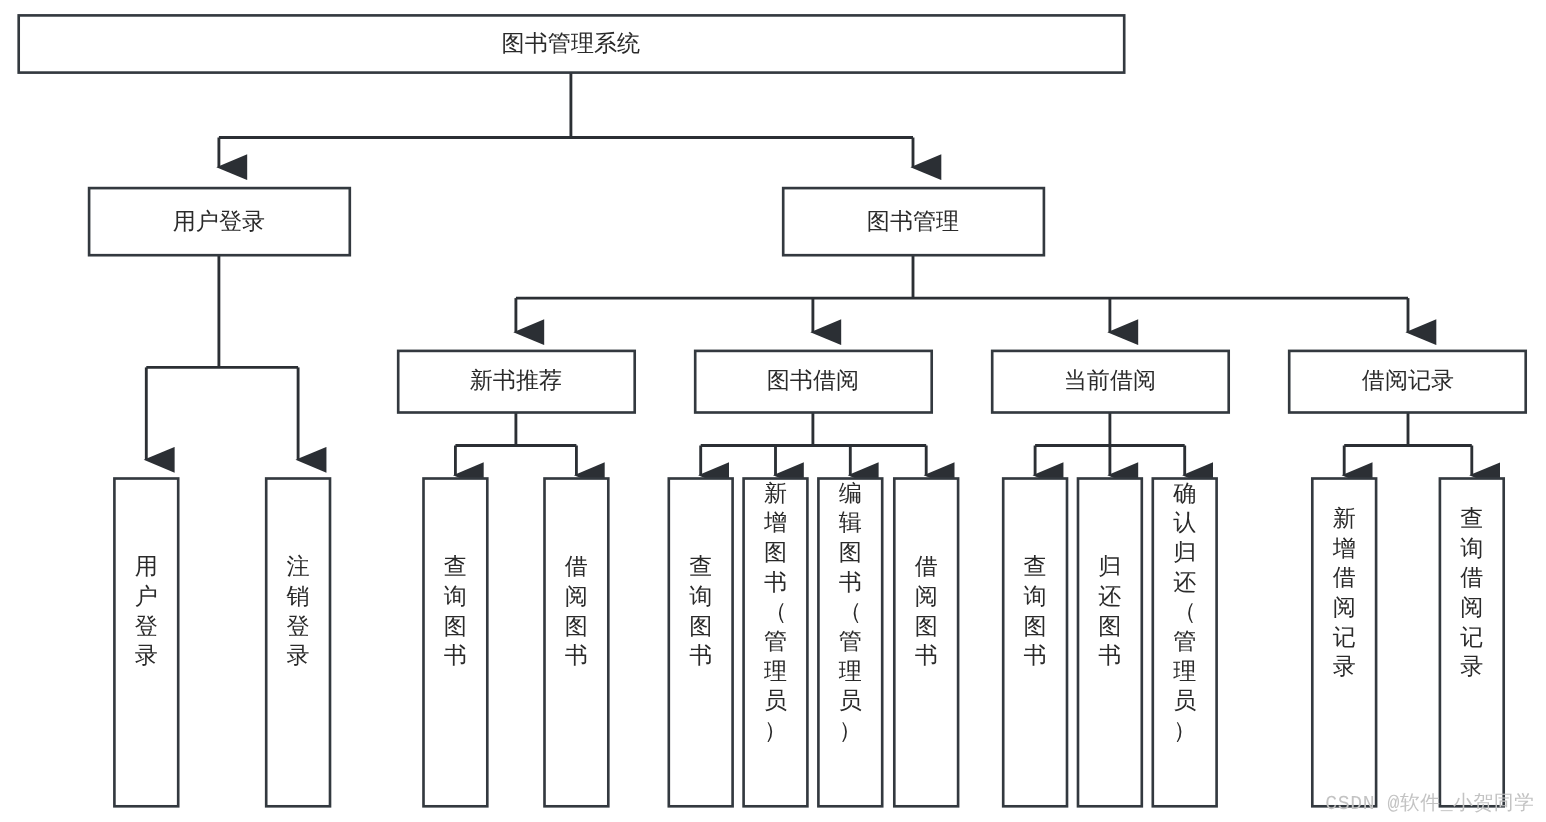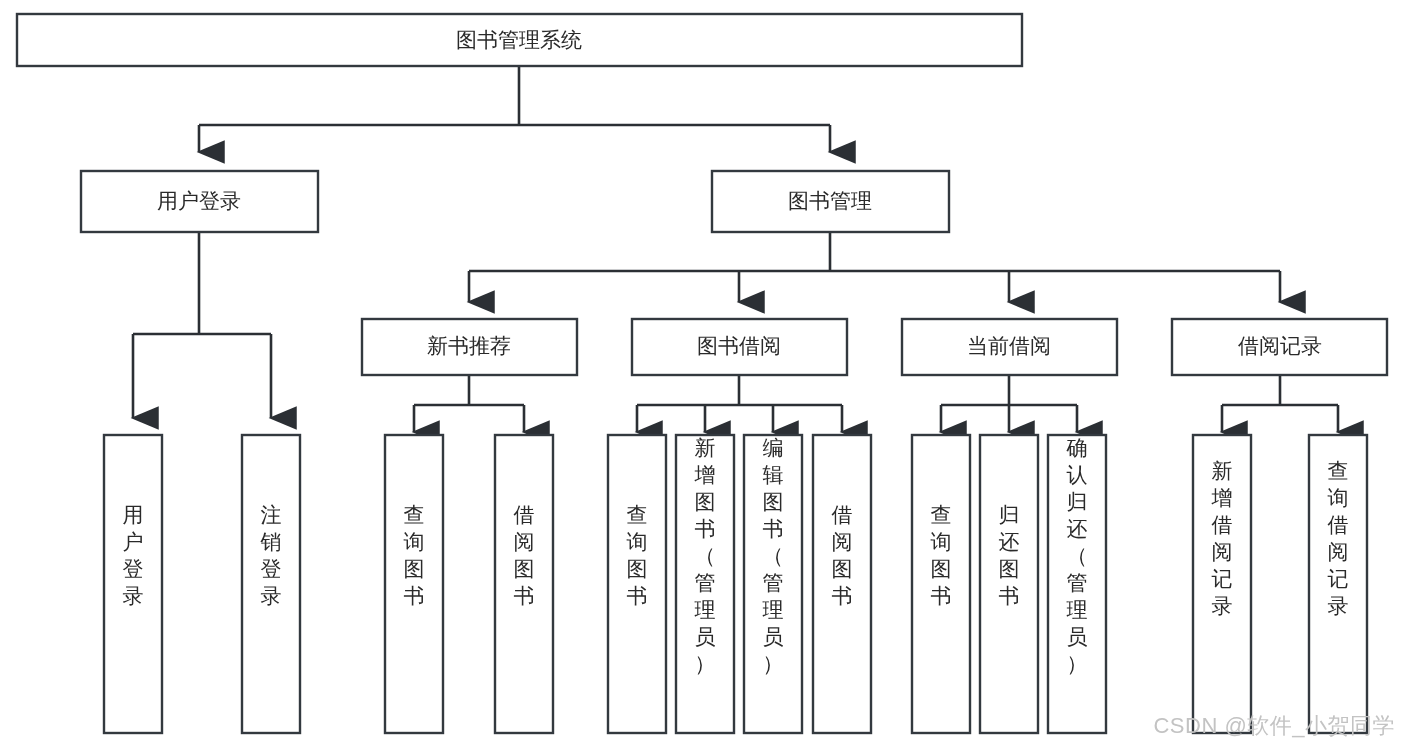--- a/index.html
+++ b/index.html
@@ -52,22 +52,22 @@
   .node-label-v {
     font-family: "DejaVu Sans", "Liberation Sans", sans-serif;
     font-size: 21px;
     fill: #2a2a2a;
     text-anchor: middle;
   }
   .watermark-text {
     position: absolute;
     right: 6px;
     bottom: 6px;
-    font-family: Liberation Sans, sans-serif;
-    font-size: 22px;
+    font-family: Liberation Mono, monospace;
+    font-size: 18px;
     color: #c3c3c3;
     letter-spacing: 0.5px;
     white-space: nowrap;
     user-select: none;
   }
 </style>
 </head>
 <body>
 
 <div id="diagram-root">

